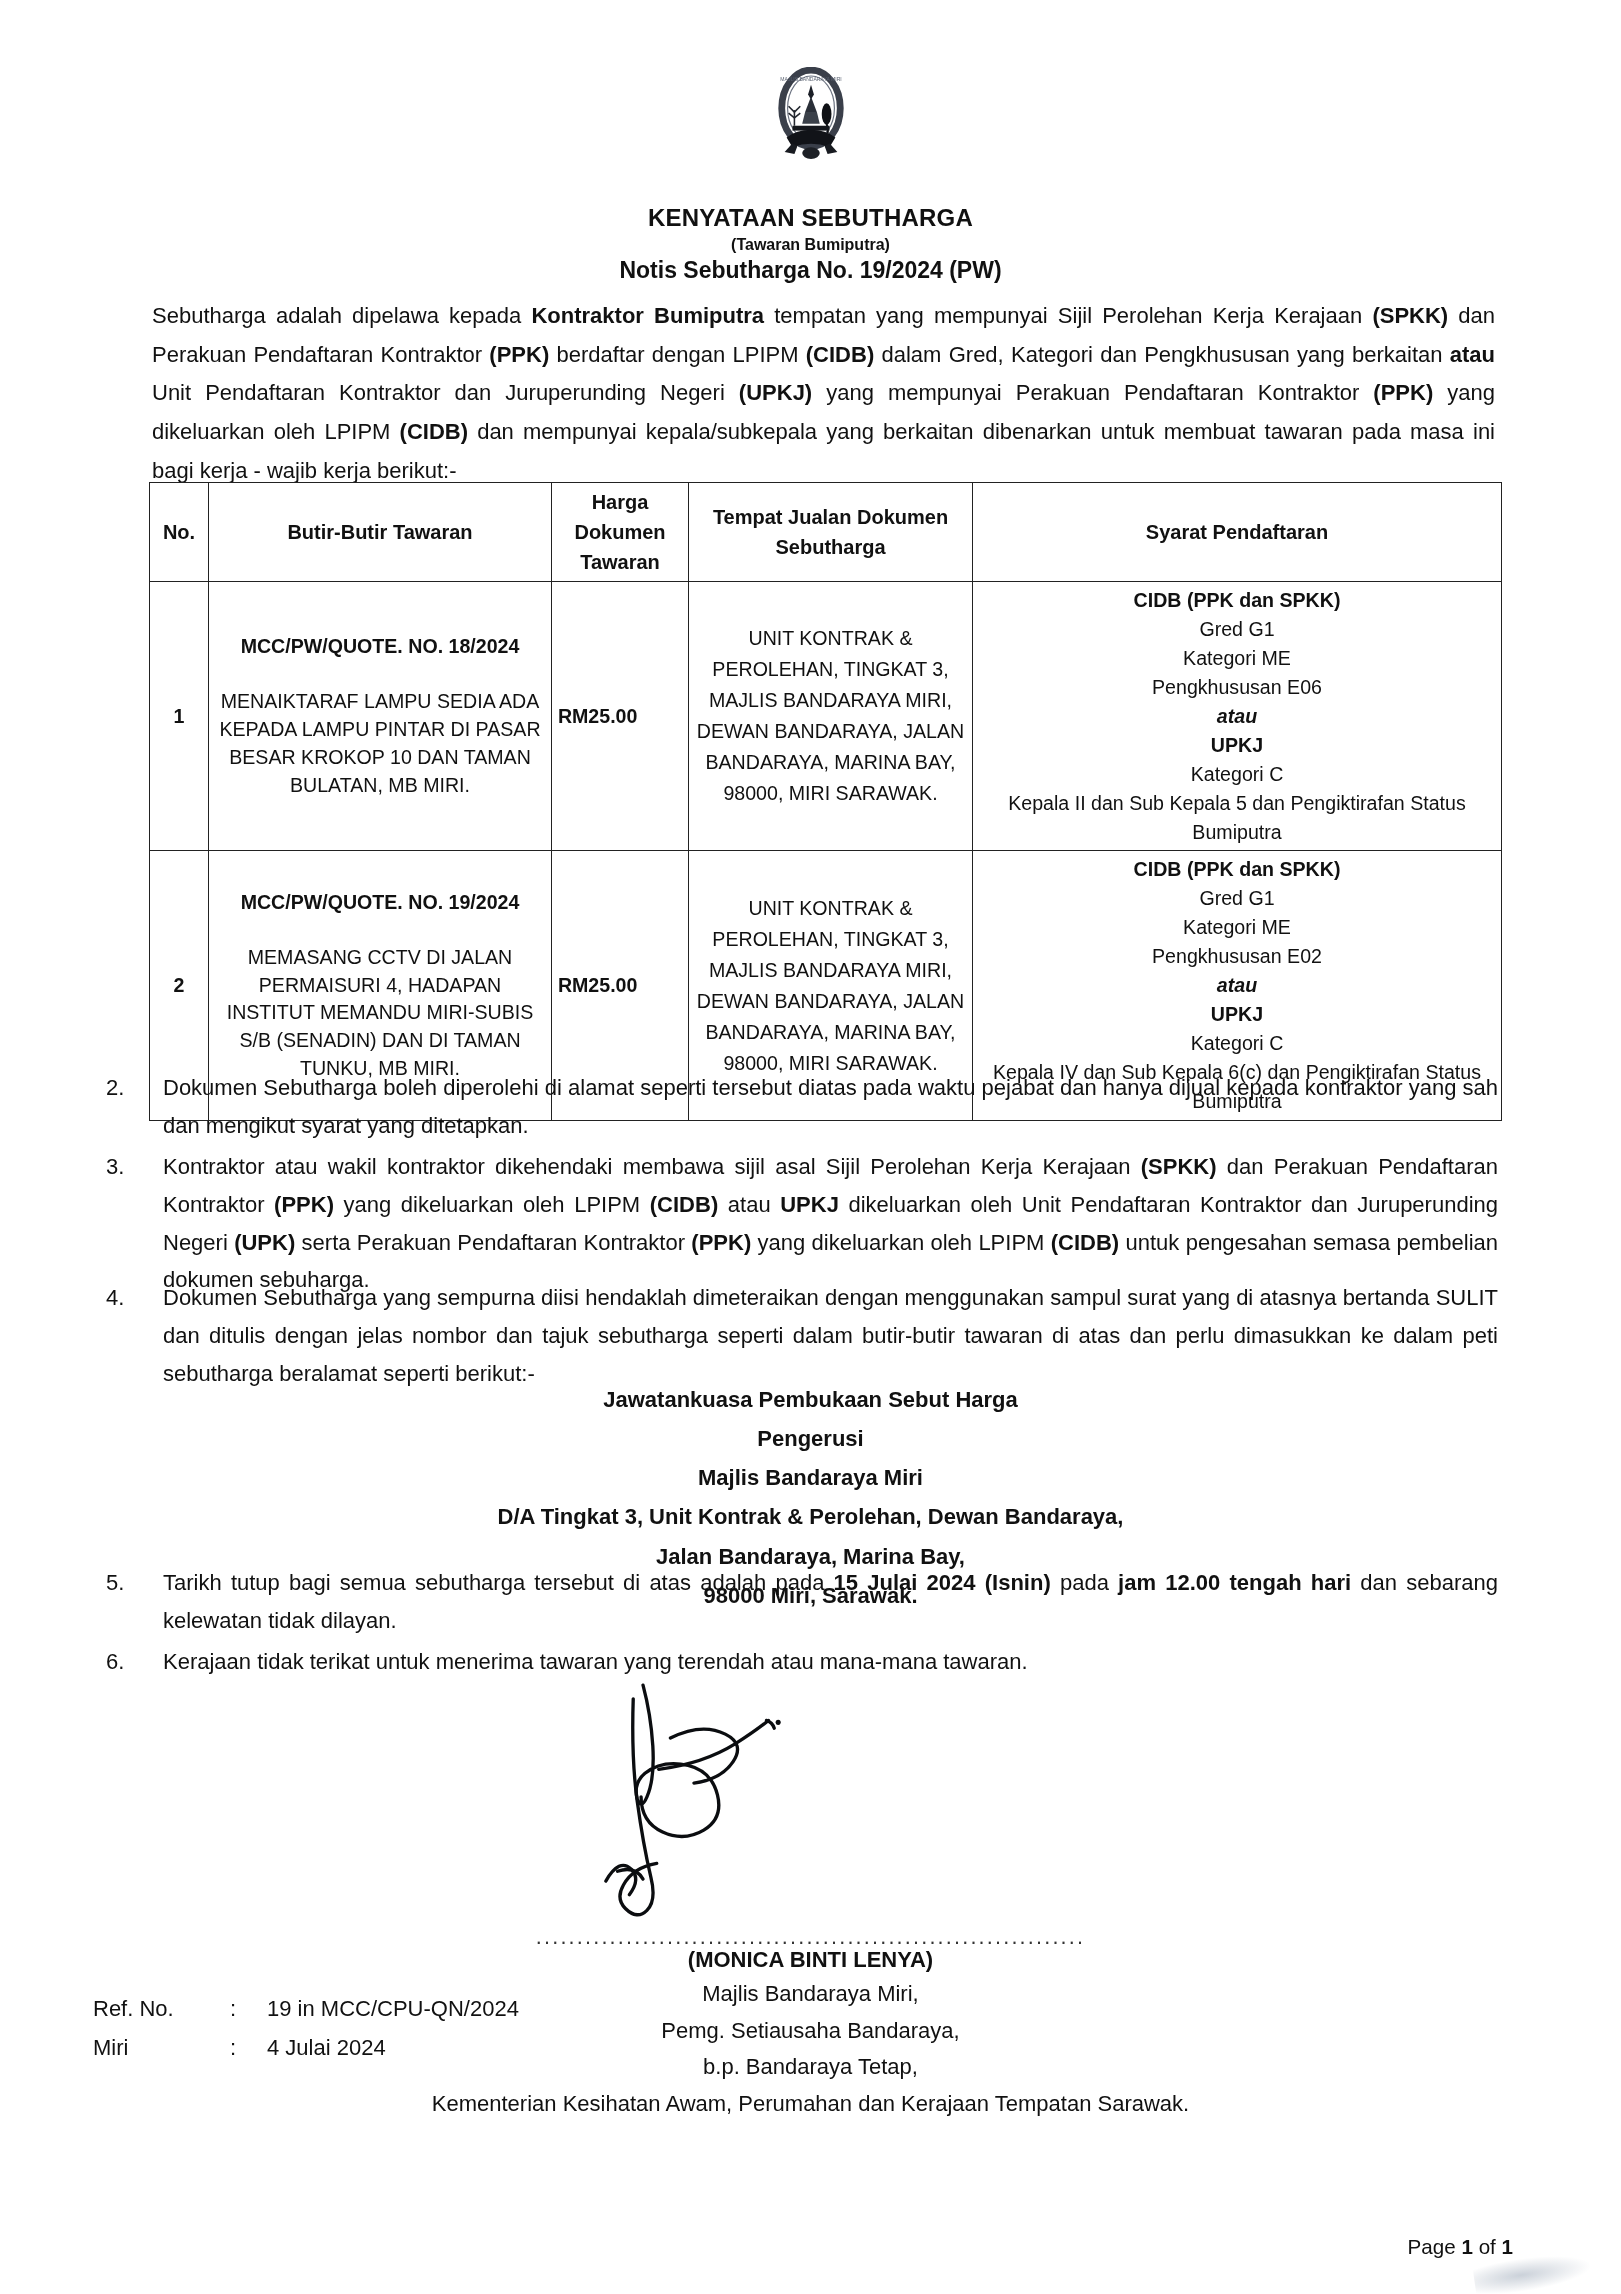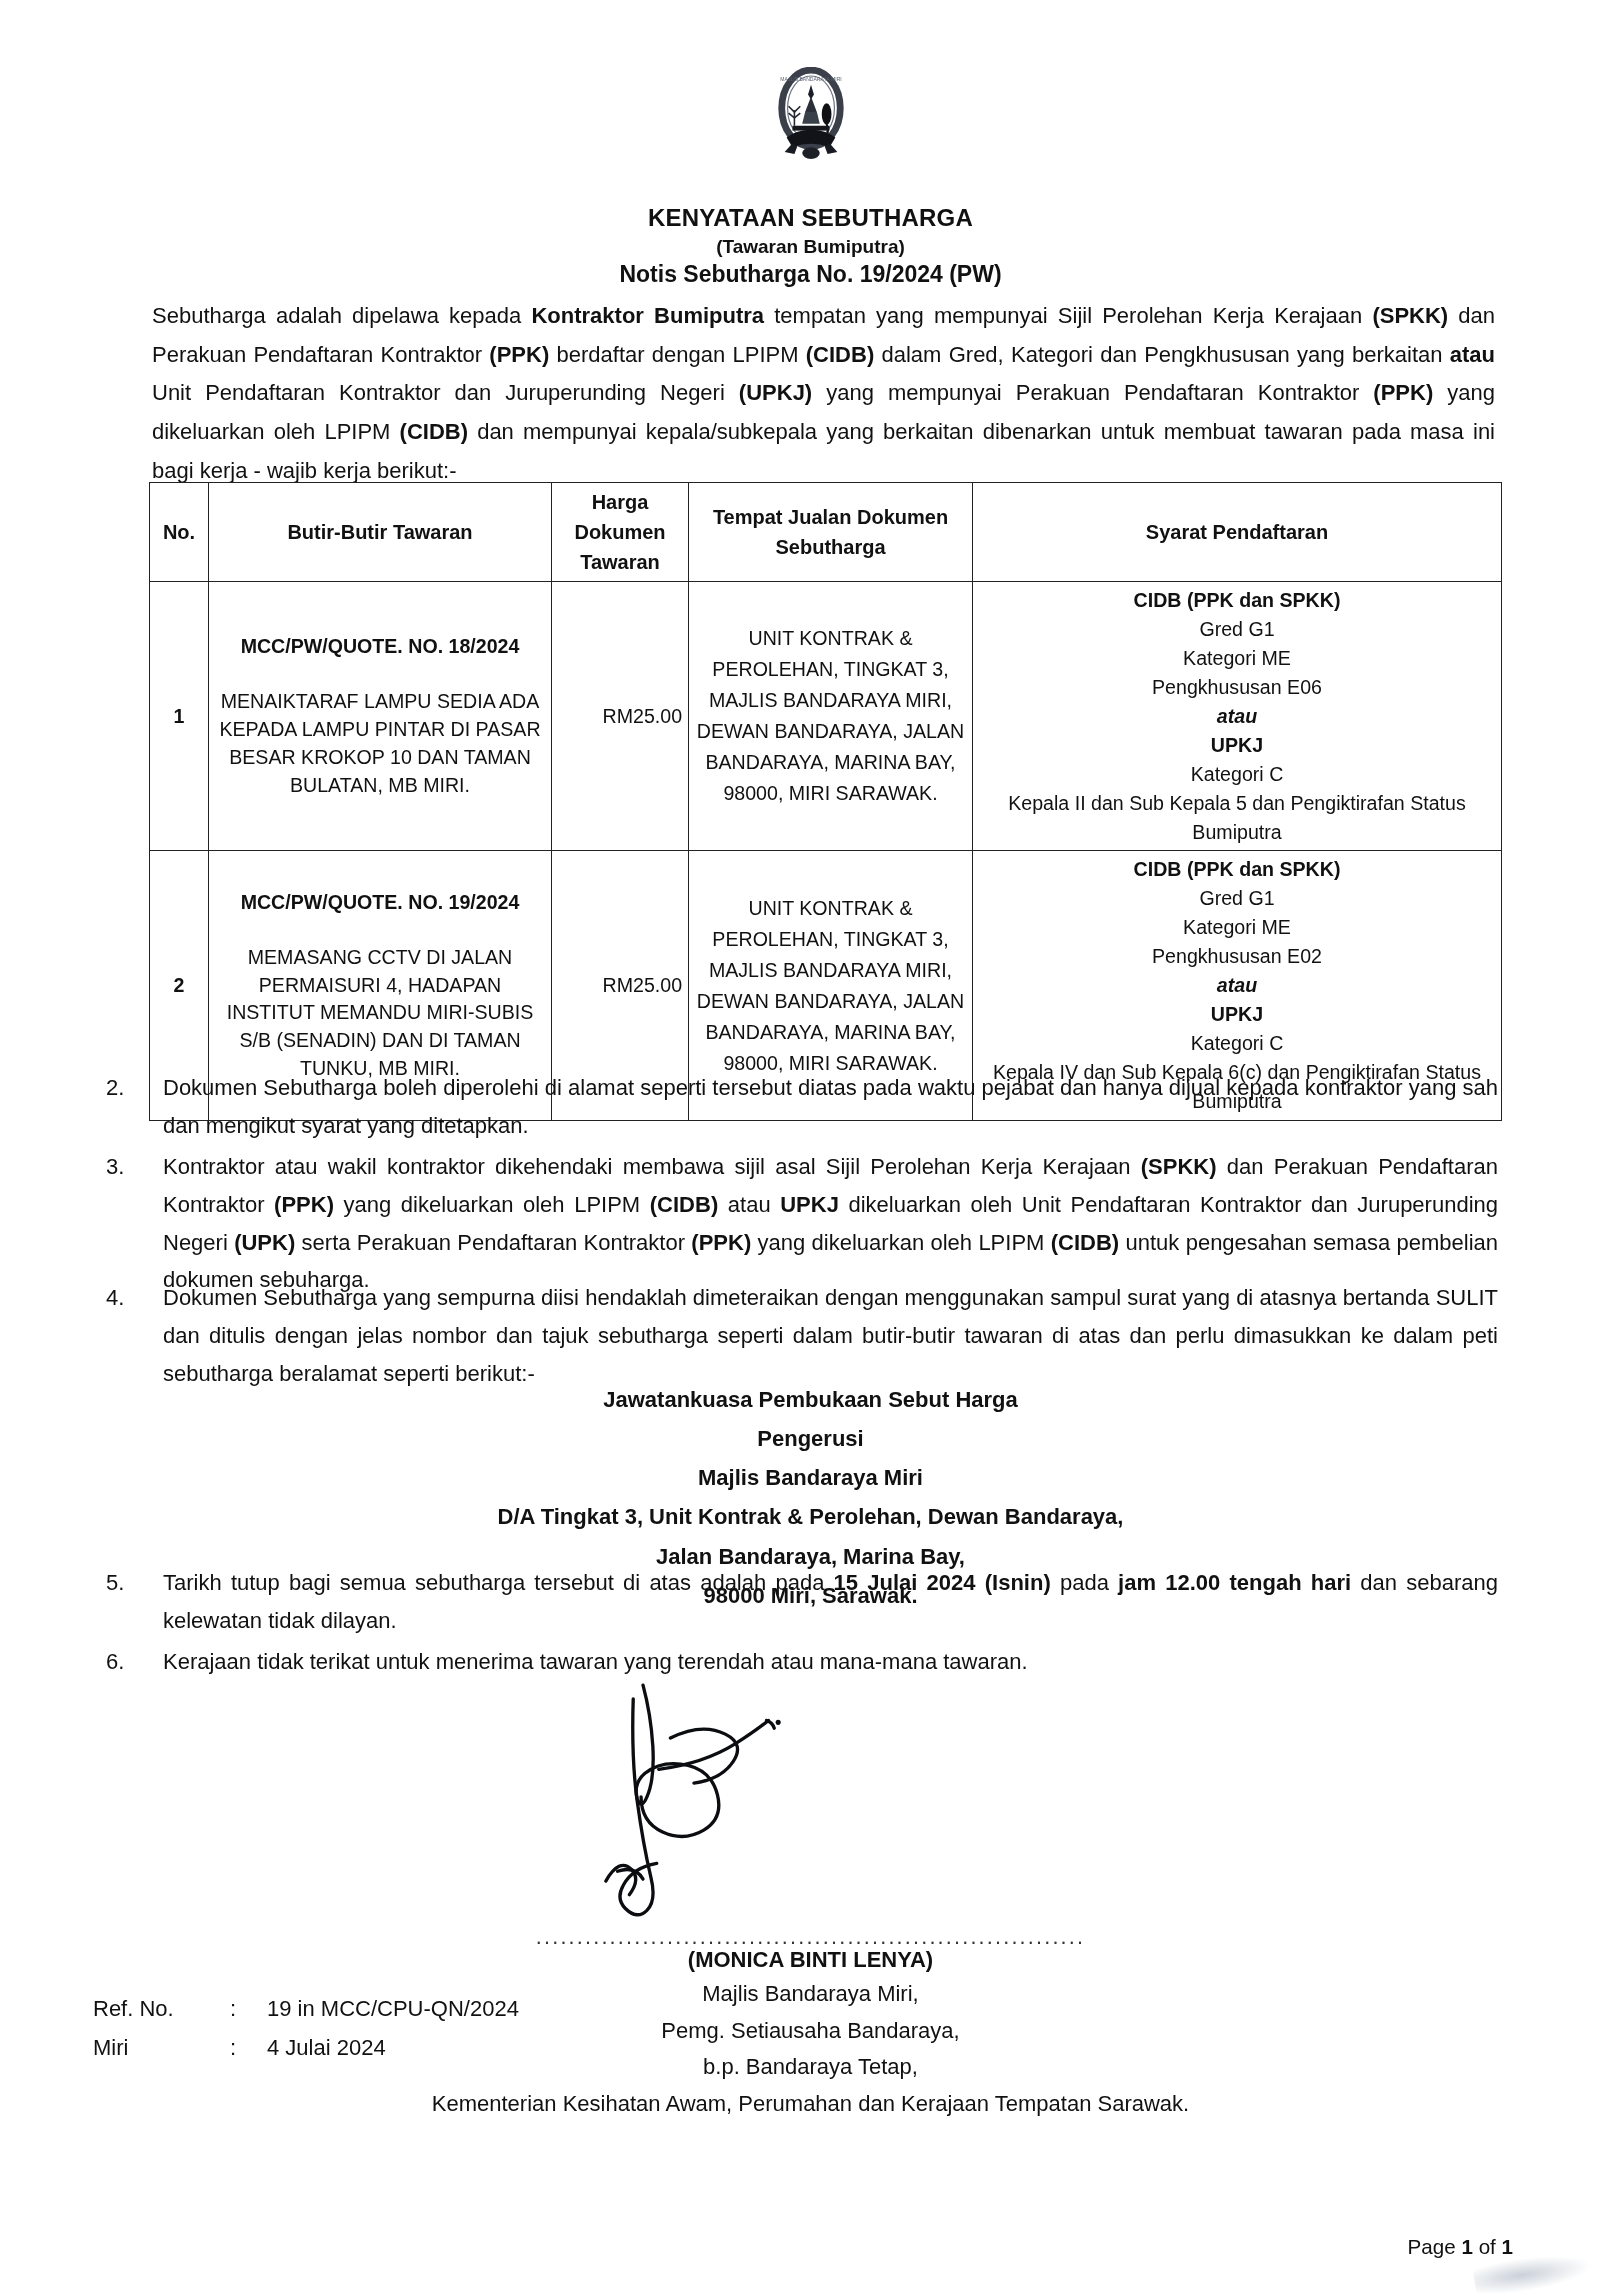--- a/index.html
+++ b/index.html
@@ -48,21 +48,21 @@
     width: 100%;
     text-align: center;
     line-height: 1.33;
   }
   .title-block .t1 {
     font-size: 24px;
     font-weight: bold;
     letter-spacing: 0.2px;
   }
   .title-block .t2 {
-    font-size: 19px;
+    font-size: 16px;
     font-weight: bold;
   }
   .title-block .t3 {
     font-size: 23px;
     font-weight: bold;
   }
 
   
   .intro {
     position: absolute;
@@ -114,22 +114,22 @@
     line-height: 1.42;
     padding: 17.6px 9.8px;
     font-size: 20px;
   }
   td.item-cell .ref {
     font-weight: bold;
     margin-bottom: 27.4px;
     display: block;
   }
   td.price-cell {
-    text-align: right;
-    font-weight: normal;
+    text-align: left;
+    font-weight: bold;
     font-size: 21.6px;
   }
   td.place-cell {
     text-align: center;
     line-height: 1.58;
     font-size: 20px;
     padding: 13.7px 7.8px;
   }
   td.syarat-cell {
     text-align: center;

